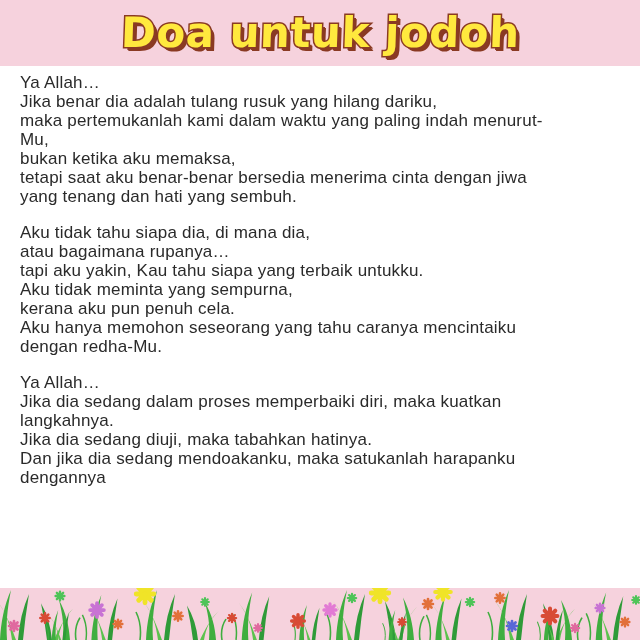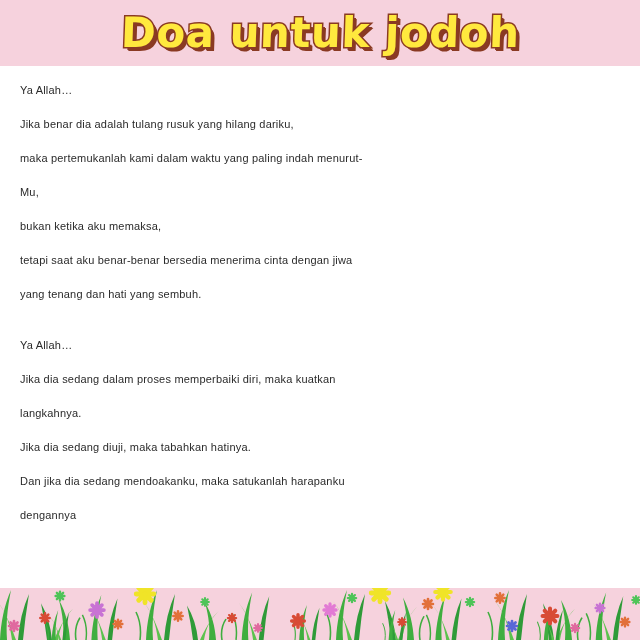--- a/index.html
+++ b/index.html
@@ -32,22 +32,22 @@
     transform: skewX(-2deg);
     white-space: nowrap;
     position: relative;
     z-index: 2;
   }
   .content {
     padding: 7px 20px 0 20px;
   }
   .content p {
     margin: 0 0 17px 0;
-    font-size: 11px;
-    line-height: 34px;
+    font-size: 17px;
+    line-height: 19px;
     letter-spacing: 0.2px;
     color: #2a2a2a;
     white-space: pre-line;
   }
   .footer {
     position: absolute;
     left: 0;
     bottom: 0;
     width: 640px;
     height: 52px;
@@ -66,20 +66,27 @@
   </div>
 
   <div class="content">
     <p>Ya Allah…
 Jika benar dia adalah tulang rusuk yang hilang dariku,
 maka pertemukanlah kami dalam waktu yang paling indah menurut-
 Mu,
 bukan ketika aku memaksa,
 tetapi saat aku benar-benar bersedia menerima cinta dengan jiwa
 yang tenang dan hati yang sembuh.</p>
+    <p>Aku tidak tahu siapa dia, di mana dia,
+atau bagaimana rupanya…
+tapi aku yakin, Kau tahu siapa yang terbaik untukku.
+Aku tidak meminta yang sempurna,
+kerana aku pun penuh cela.
+Aku hanya memohon seseorang yang tahu caranya mencintaiku
+dengan redha-Mu.</p>
     <p>Ya Allah…
 Jika dia sedang dalam proses memperbaiki diri, maka kuatkan
 langkahnya.
 Jika dia sedang diuji, maka tabahkan hatinya.
 Dan jika dia sedang mendoakanku, maka satukanlah harapanku
 dengannya</p>
   </div>
 
   <div class="footer">
     <svg width="640" height="52" viewBox="0 0 640 52" xmlns="http://www.w3.org/2000/svg">

